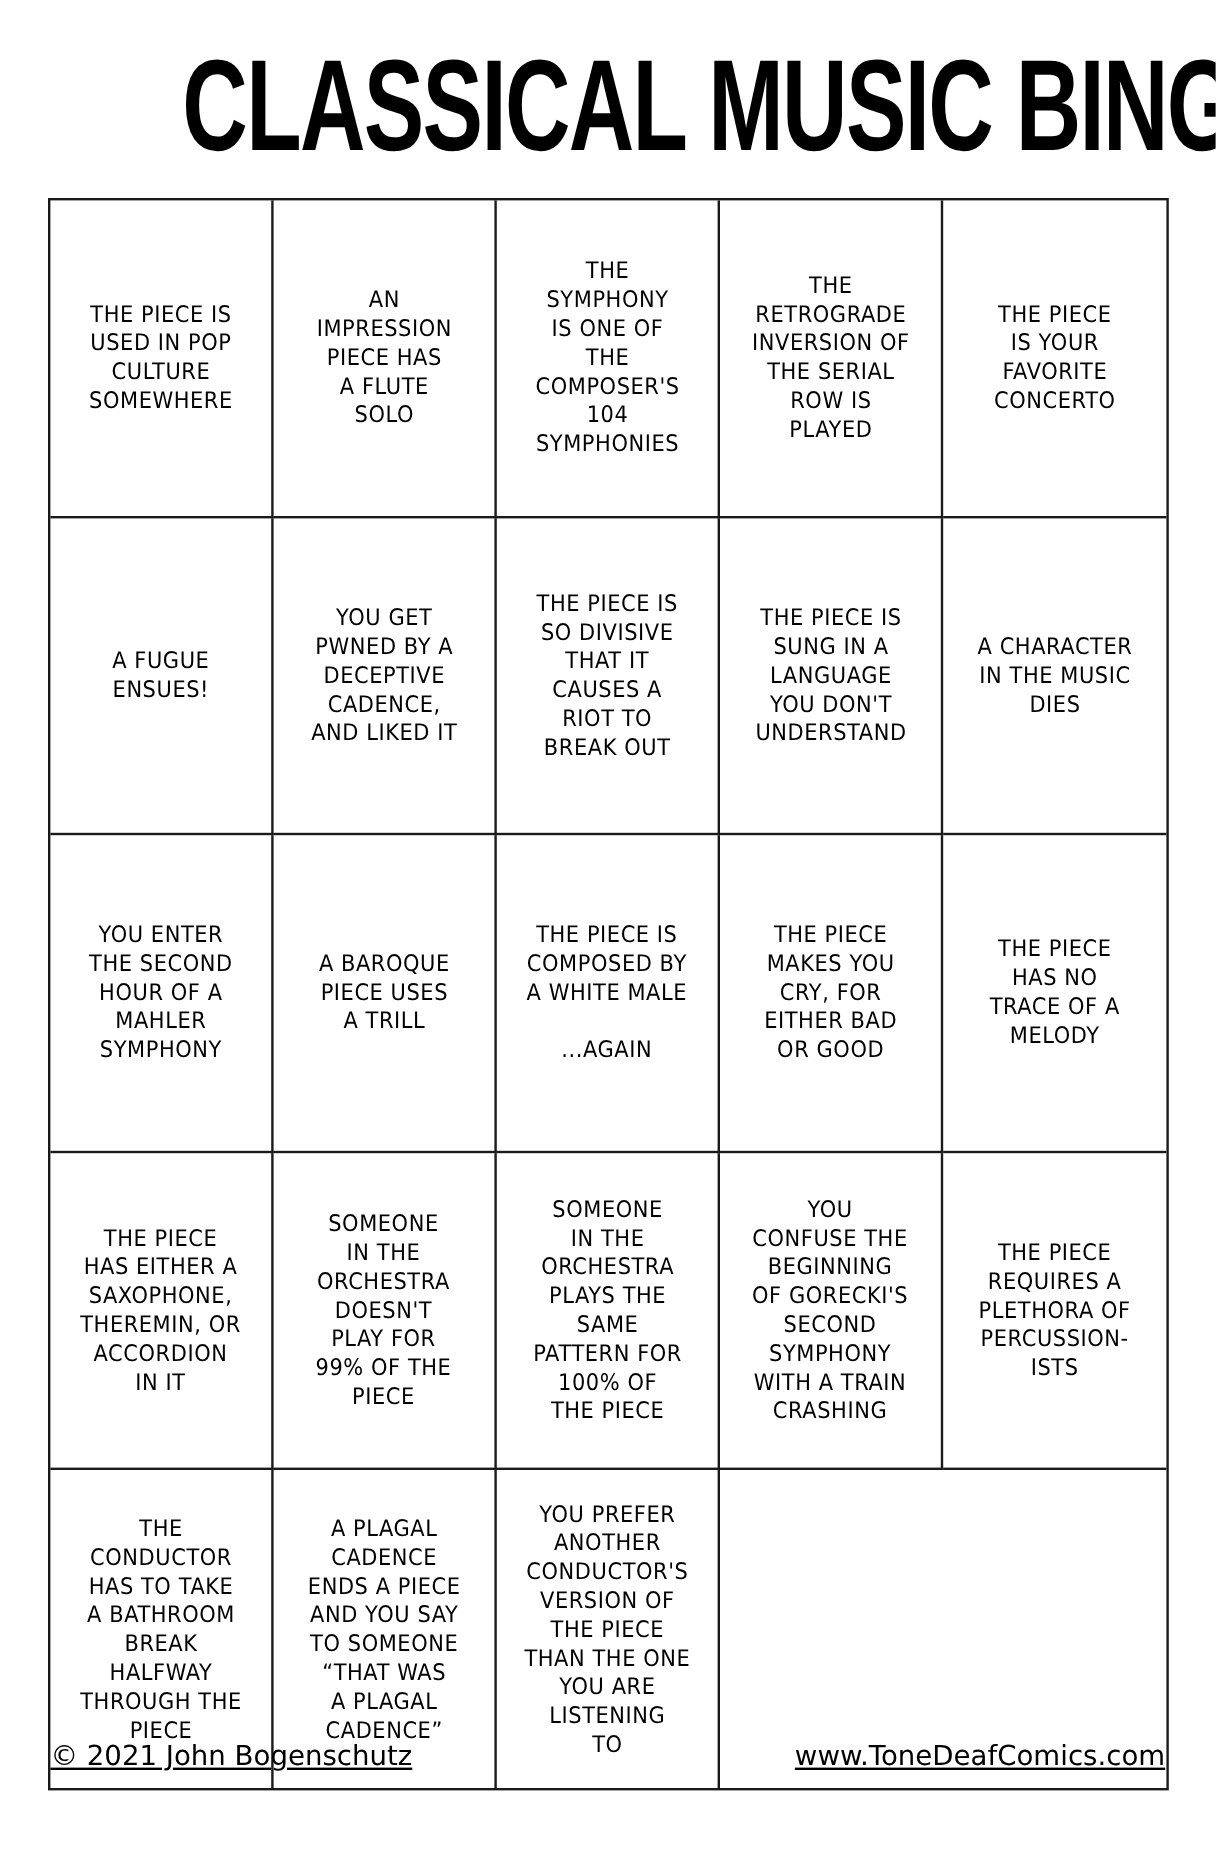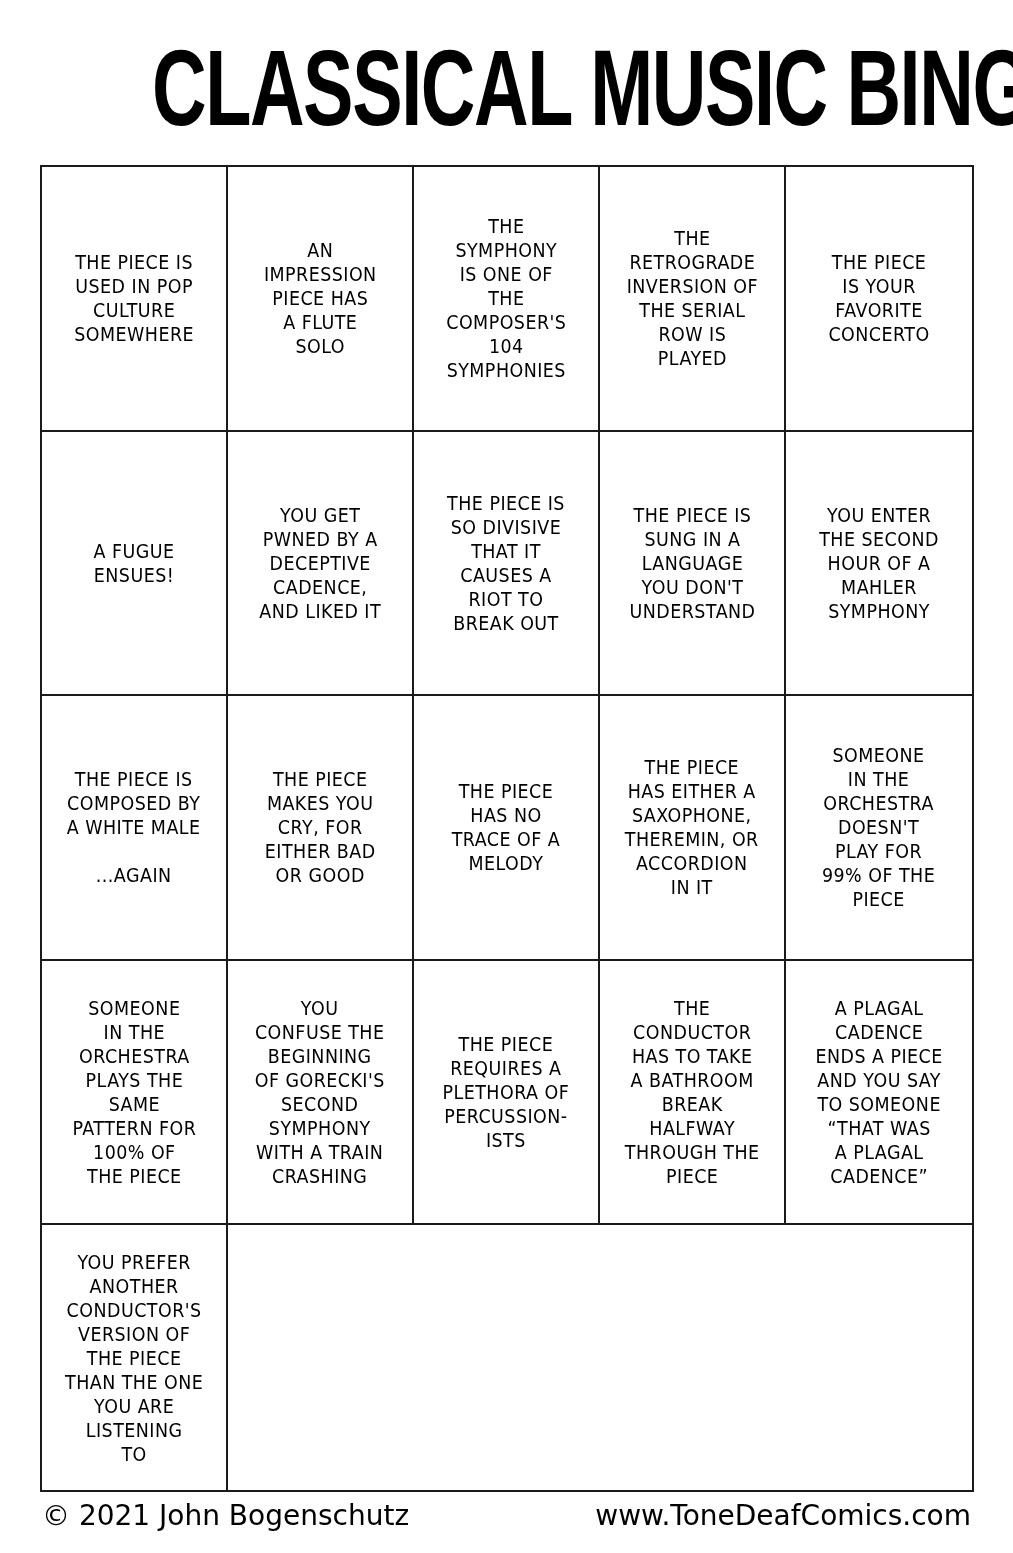--- a/index.html
+++ b/index.html
@@ -23,22 +23,22 @@
       padding: 0 6px; box-sizing: border-box;
     }
     .cell:nth-child(5n) { border-right: none; }
     .cell:nth-child(n+21) { border-bottom: none; }
     .cell-text {
       text-align: center; white-space: pre-line;
       font-family: "DejaVu Sans", sans-serif; font-size: 19px; line-height: 24px;
       text-transform: uppercase; letter-spacing: 0.5px; transform: scaleX(0.92);
     }
     .footer-left, .footer-right {
-      position: absolute; top: 1500px; font-family: "DejaVu Sans", sans-serif;
-      font-size: 28px; line-height: 32px; white-space: nowrap;
+      position: absolute; top: 1448px; font-family: "DejaVu Sans", sans-serif;
+      font-size: 23px; line-height: 32px; white-space: nowrap; text-decoration: underline;
     }
     .footer-left { left: 42px; }
     .footer-right { right: 42px; }
   </style>
 </head>
 <body>
 
 <div class="title">CLASSICAL MUSIC BINGO</div>
 
 <div class="grid">
@@ -98,27 +98,37 @@
 RIOT TO
 BREAK OUT</div>
     </div>
   <div class="cell">
       <div class="cell-text">THE PIECE IS
 SUNG IN A
 LANGUAGE
 YOU DON'T
 UNDERSTAND</div>
     </div>
+  <div class="cell">
+      <div class="cell-text">A CHARACTER
+IN THE MUSIC
+DIES</div>
+    </div>
 
   <div class="cell">
       <div class="cell-text">YOU ENTER
 THE SECOND
 HOUR OF A
 MAHLER
 SYMPHONY</div>
+    </div>
+  <div class="cell">
+      <div class="cell-text">A BAROQUE
+PIECE USES
+A TRILL</div>
     </div>
   <div class="cell">
       <div class="cell-text">THE PIECE IS
 COMPOSED BY
 A WHITE MALE
 
 ...AGAIN</div>
     </div>
   <div class="cell">
       <div class="cell-text">THE PIECE

